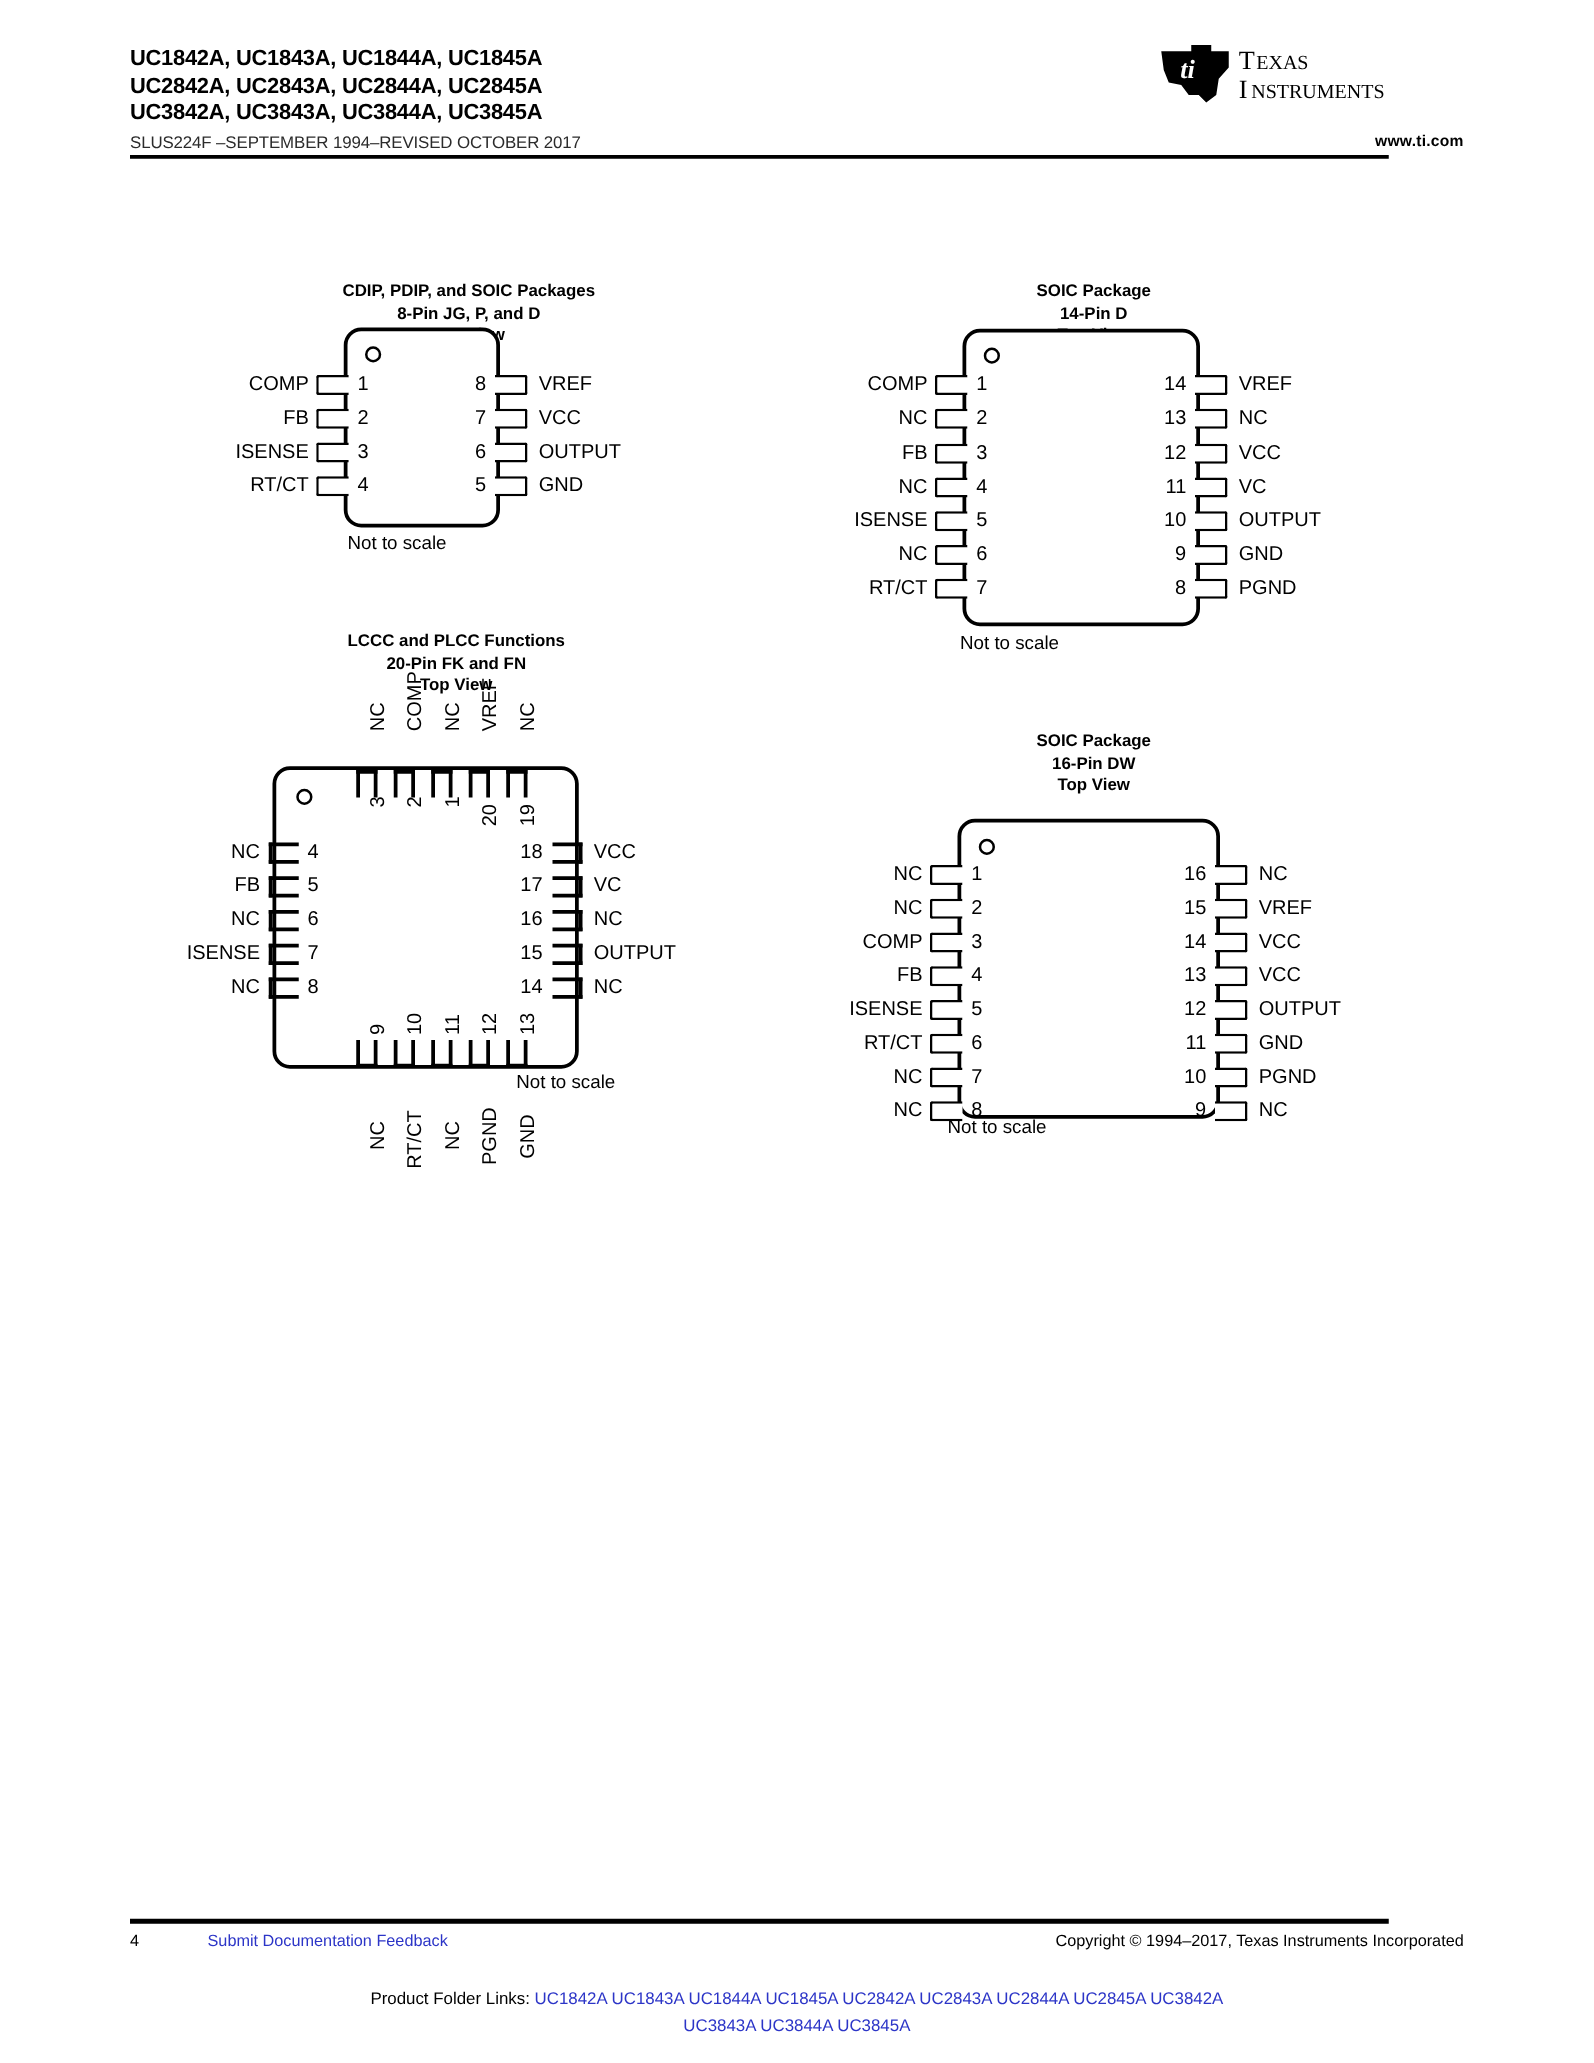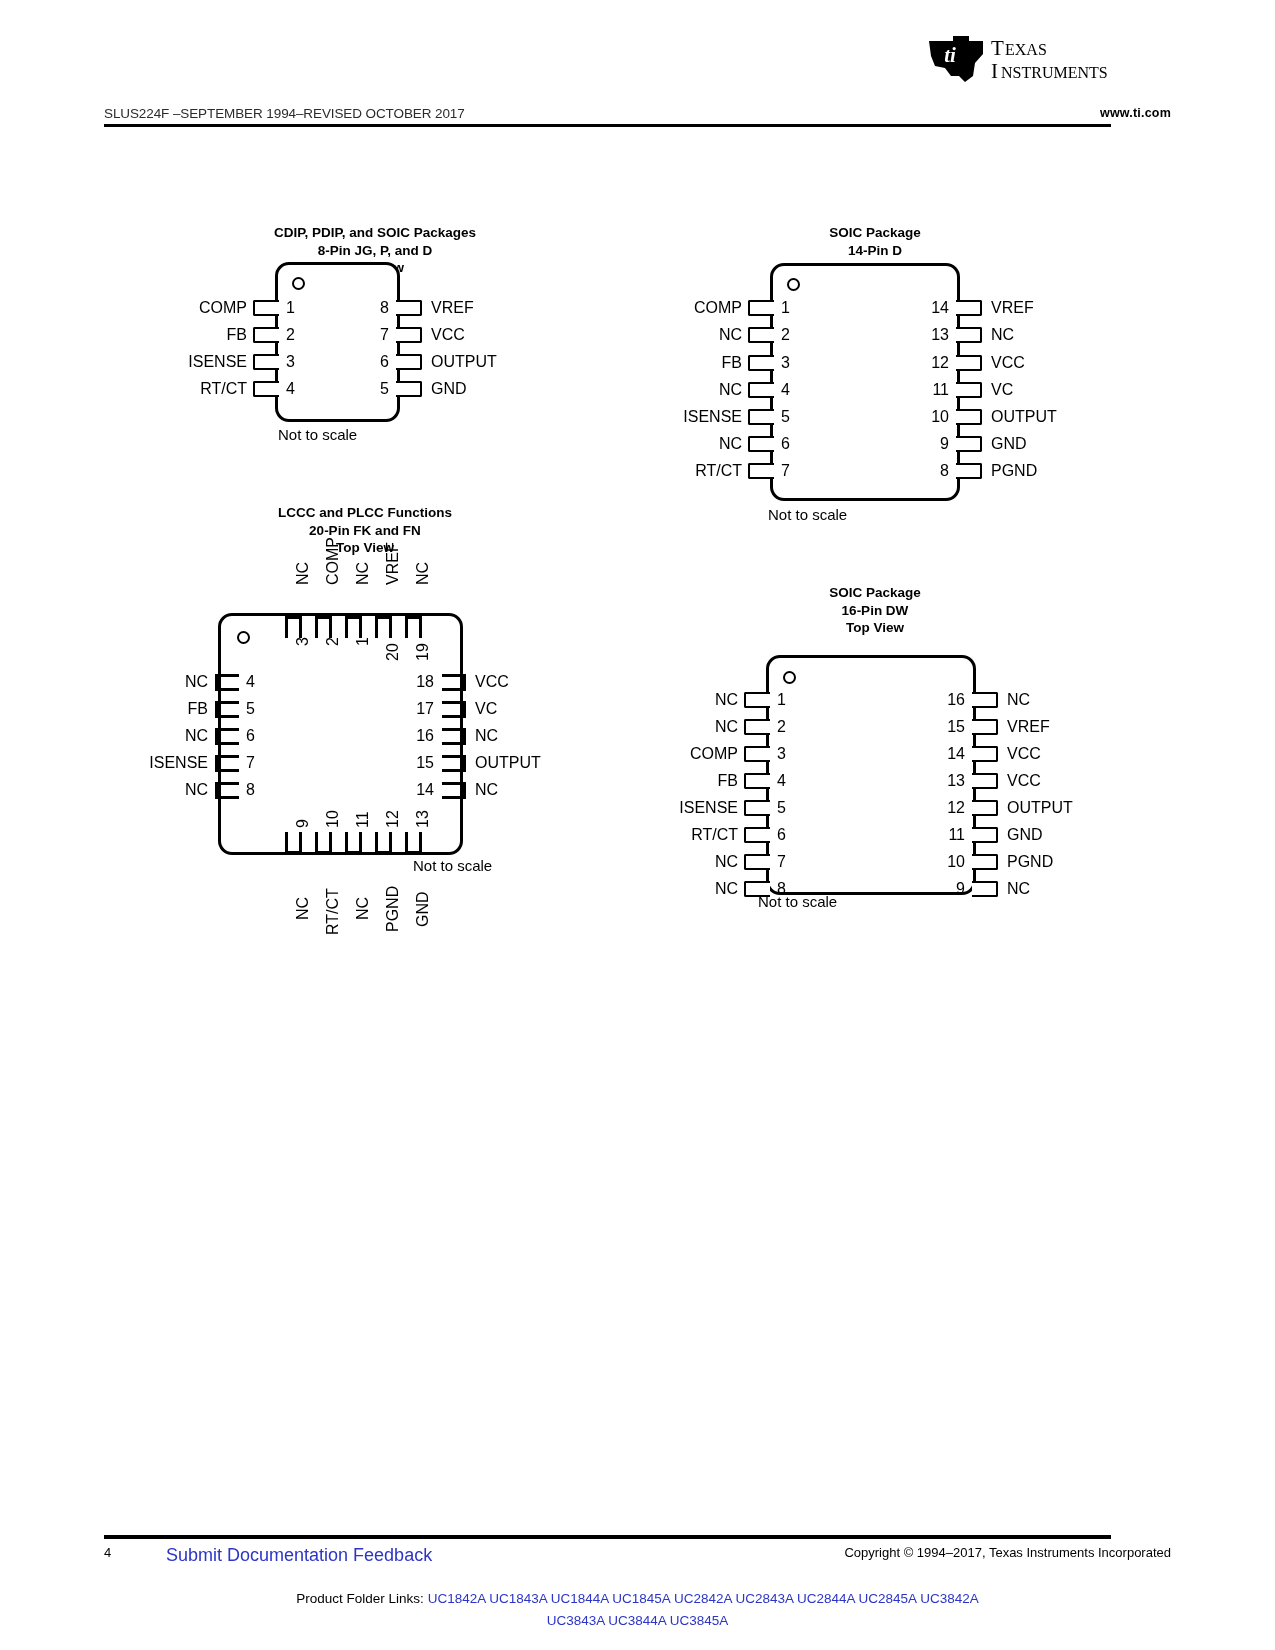--- a/index.html
+++ b/index.html
@@ -60,32 +60,37 @@
   }
   .dstub-v.top { border-top:3px solid #000; }
   .dstub-v.bot { border-bottom:3px solid #000; }
 
   .vlabel { position:absolute; font-size:16px; white-space:nowrap;
             transform:rotate(-90deg); transform-origin:left top; }
 
   
   .foot-rule { position:absolute; left:104px; top:1535px; width:1007px; height:4px; background:#000; }
   .foot-pageno { position:absolute; left:104px; top:1545px; font-size:13px; }
-  .foot-feedback { position:absolute; left:166px; top:1545px; font-size:18px; color:#2c35c7; white-space:nowrap; }
+  .foot-feedback { position:absolute; left:166px; top:1545px; font-size:13px; color:#2c35c7; white-space:nowrap; }
   .foot-copy { position:absolute; right:104px; top:1545px; font-size:13px; white-space:nowrap; }
   .foot-links { position:absolute; left:0; top:1588px; width:1275px; text-align:center; font-size:13.5px; line-height:22px; }
   .foot-links .lbl { color:#000; }
   .foot-links a { color:#2c35c7; text-decoration:none; }
 </style>
 </head>
 <body>
 
 <div class="page">
 
   <div class="header">
+    <div class="hdr-titles">
+      <div class="hdr-line">UC1842A, UC1843A, UC1844A, UC1845A</div>
+      <div class="hdr-line">UC2842A, UC2843A, UC2844A, UC2845A</div>
+      <div class="hdr-line">UC3842A, UC3843A, UC3844A, UC3845A</div>
+    </div>
     <div class="hdr-sub">SLUS224F –SEPTEMBER 1994–REVISED OCTOBER 2017</div>
 
     <div class="ti-logo">
       <svg width="185" height="52" viewBox="0 0 185 52" aria-hidden="true">
 
         <path d="M6 9 L30 9 L30 4 L46 4 L46 9 L60 9 L60 22 L52 31 L50 44 L42 50 L36 44 L28 44 L22 36 L12 34 L8 24 Z" fill="#000"></path>
         <text x="27" y="30" font-family="'Liberation Serif', serif" font-style="italic" font-weight="bold" font-size="21" fill="#ffffff" text-anchor="middle">ti</text>
 
         <text x="68" y="23" font-family="'Liberation Serif', serif" font-size="21" fill="#000">T</text>
         <text x="82" y="23" font-family="'Liberation Serif', serif" font-size="16" fill="#000">EXAS</text>

